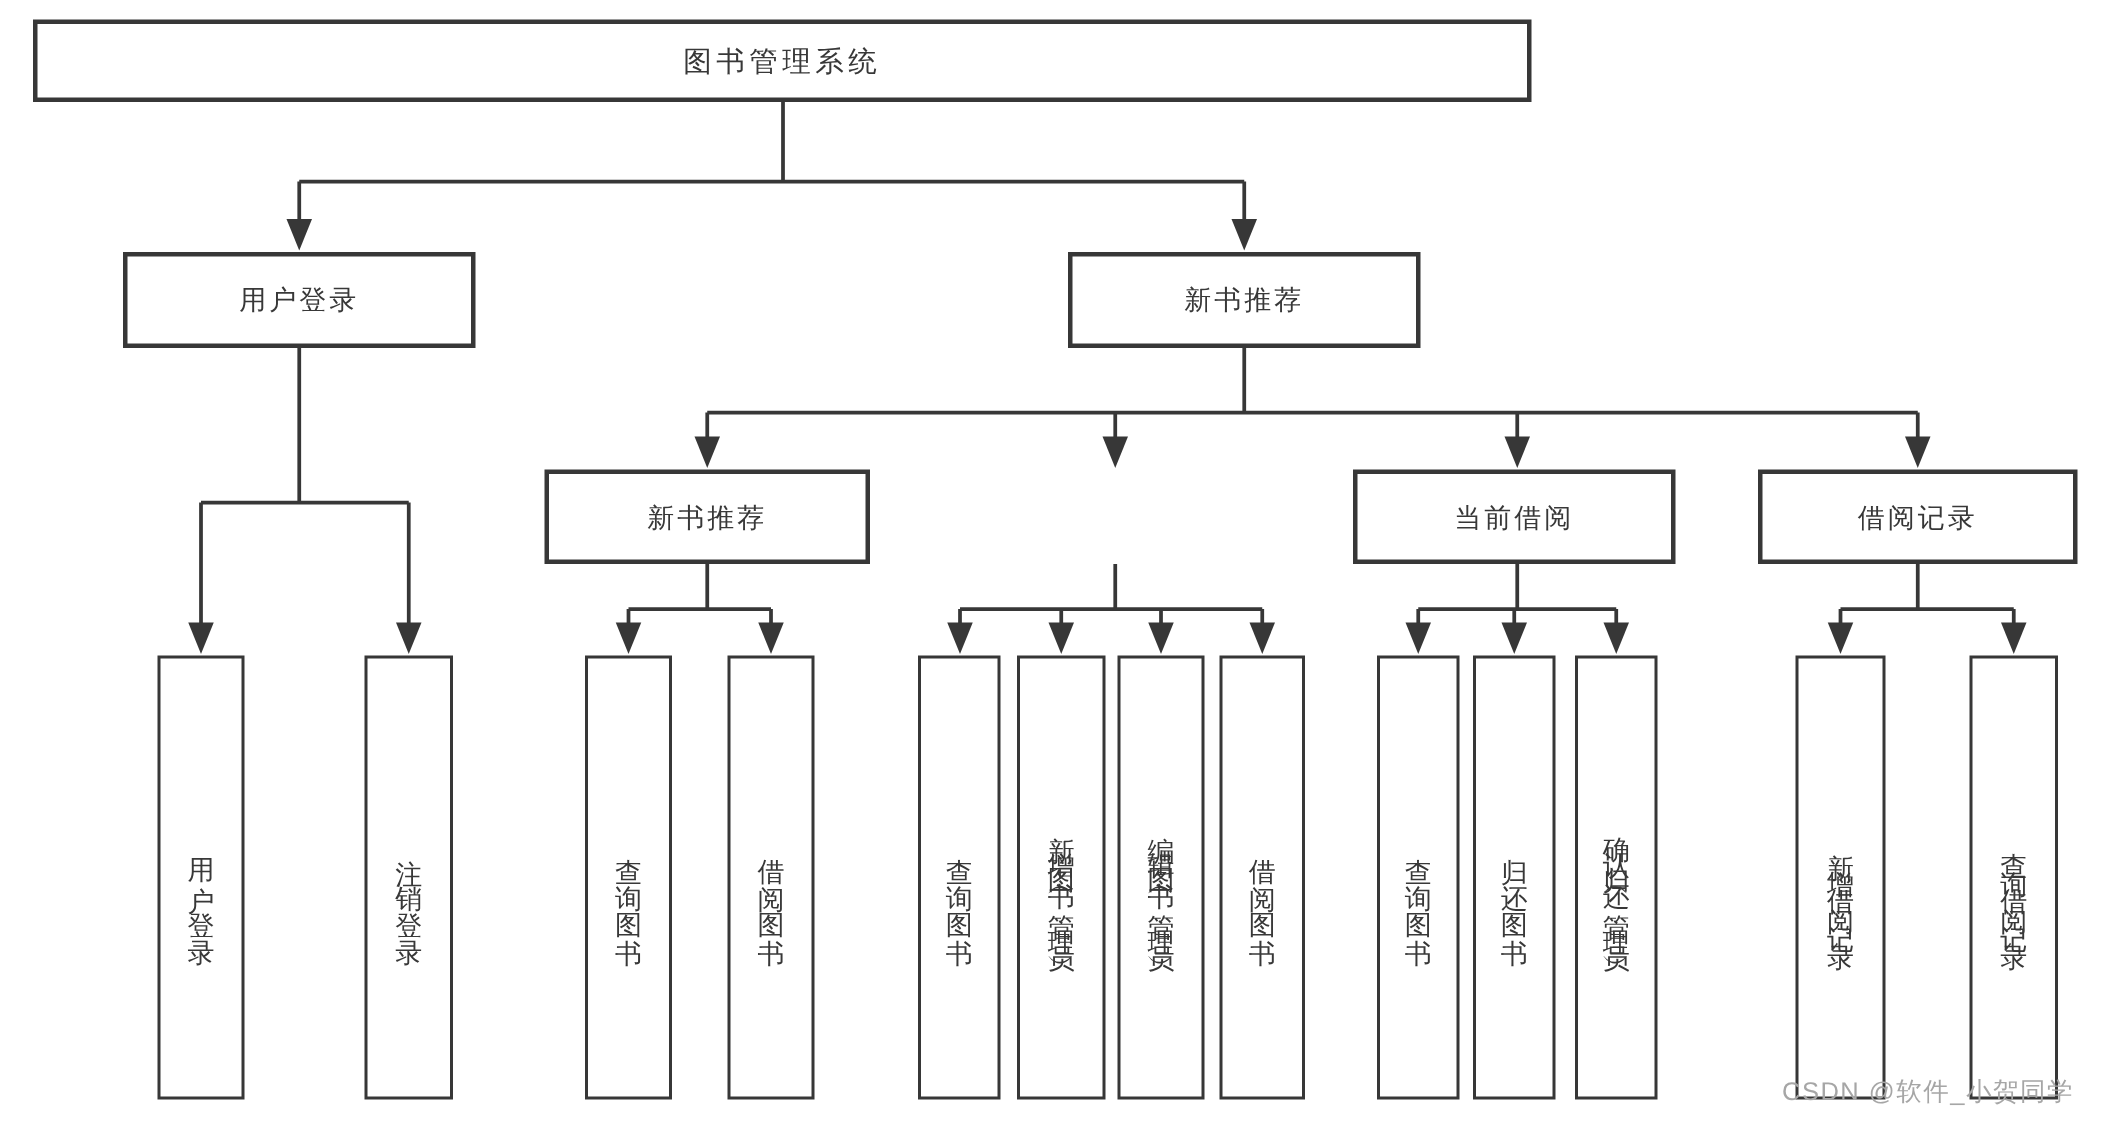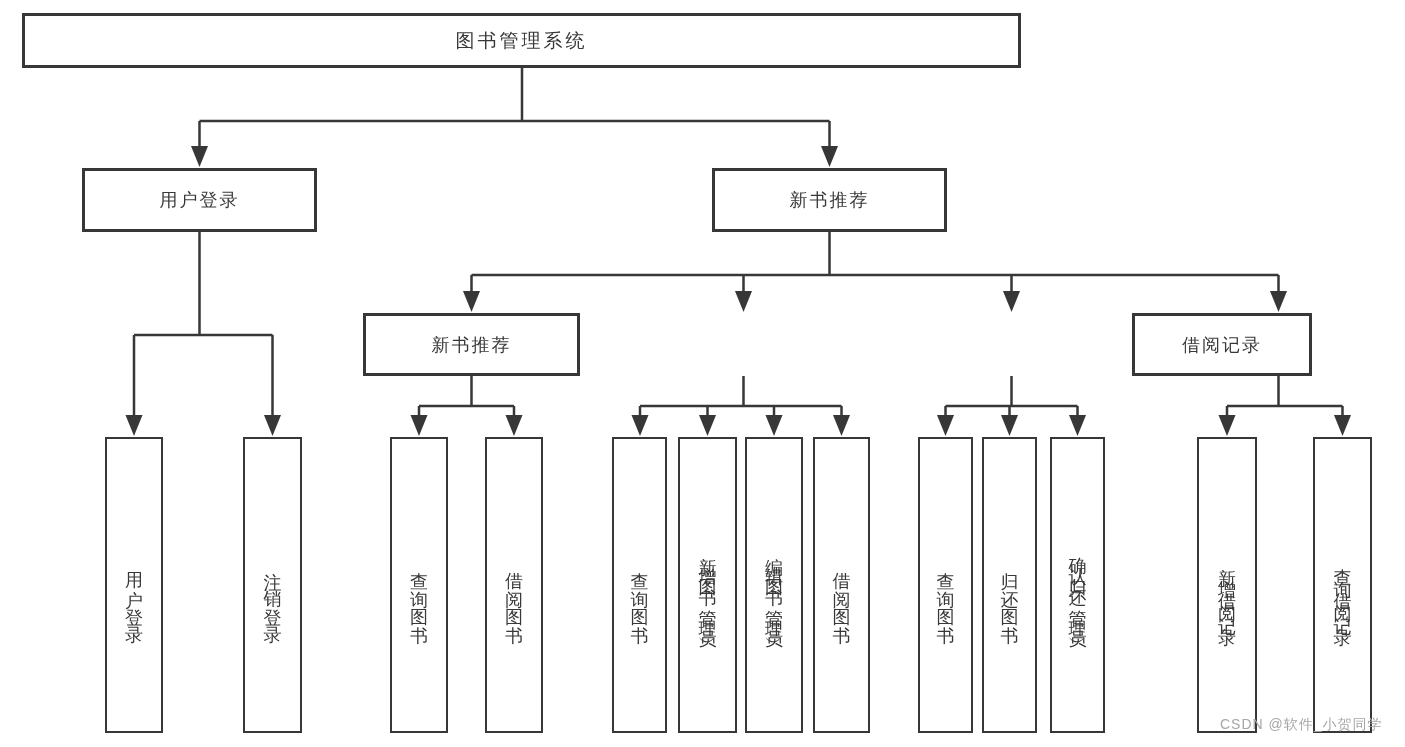--- a/index.html
+++ b/index.html
@@ -19,21 +19,21 @@
   .leaf{border-width:2.5px;}
   .vtext{
     writing-mode:vertical-rl;text-orientation:mixed;
     font-size:18px;line-height:1;white-space:nowrap;
   }
   .sp4{letter-spacing:1em;margin-bottom:-1em;}
   .sp6{letter-spacing:0.68em;margin-bottom:-0.68em;}
   .sp9{letter-spacing:0.58em;margin-bottom:-0.58em;}
   .watermark{
     position:absolute;left:1188px;top:716px;z-index:2;
-    font-size:14px;color:#a6a6a6;letter-spacing:1px;white-space:nowrap;margin-left:32px;
+    font-size:17px;color:#a6a6a6;letter-spacing:1px;white-space:nowrap;
   }
 </style>
 </head>
 <body>
 
 <div class="stage">
 
   <svg class="wires" width="1405" height="747" viewBox="0 0 1405 747">
     <g stroke="#373737" stroke-width="2.5" fill="none">
 
@@ -81,21 +81,24 @@
   <div class="node" style="left:82px;top:168px;width:235px;height:64px">
     <span class="hlabel">用户登录</span>
   </div>
   <div class="node" style="left:712px;top:168px;width:235px;height:64px">
     <span class="hlabel">新书推荐</span>
   </div>
 
   <div class="node" style="left:363px;top:313px;width:217px;height:63px">
     <span class="hlabel">新书推荐</span>
   </div>
-  <div class="node" style="left:1132px;top:313px;width:180px;height:63px">
+  <div class="node" style="left:902px;top:313px;width:215px;height:63px">
+    <span class="hlabel">当前借阅</span>
+  </div>
+  <div class="node" style="left:1172px;top:313px;width:213px;height:63px">
     <span class="hlabel">借阅记录</span>
   </div>
 
   <div class="node leaf" style="left:105px;top:437px;width:58px;height:296px">
     <span class="vtext sp4">用户登录</span>
   </div>
   <div class="node leaf" style="left:243px;top:437px;width:59px;height:296px">
     <span class="vtext sp4">注销登录</span>
   </div>
 

